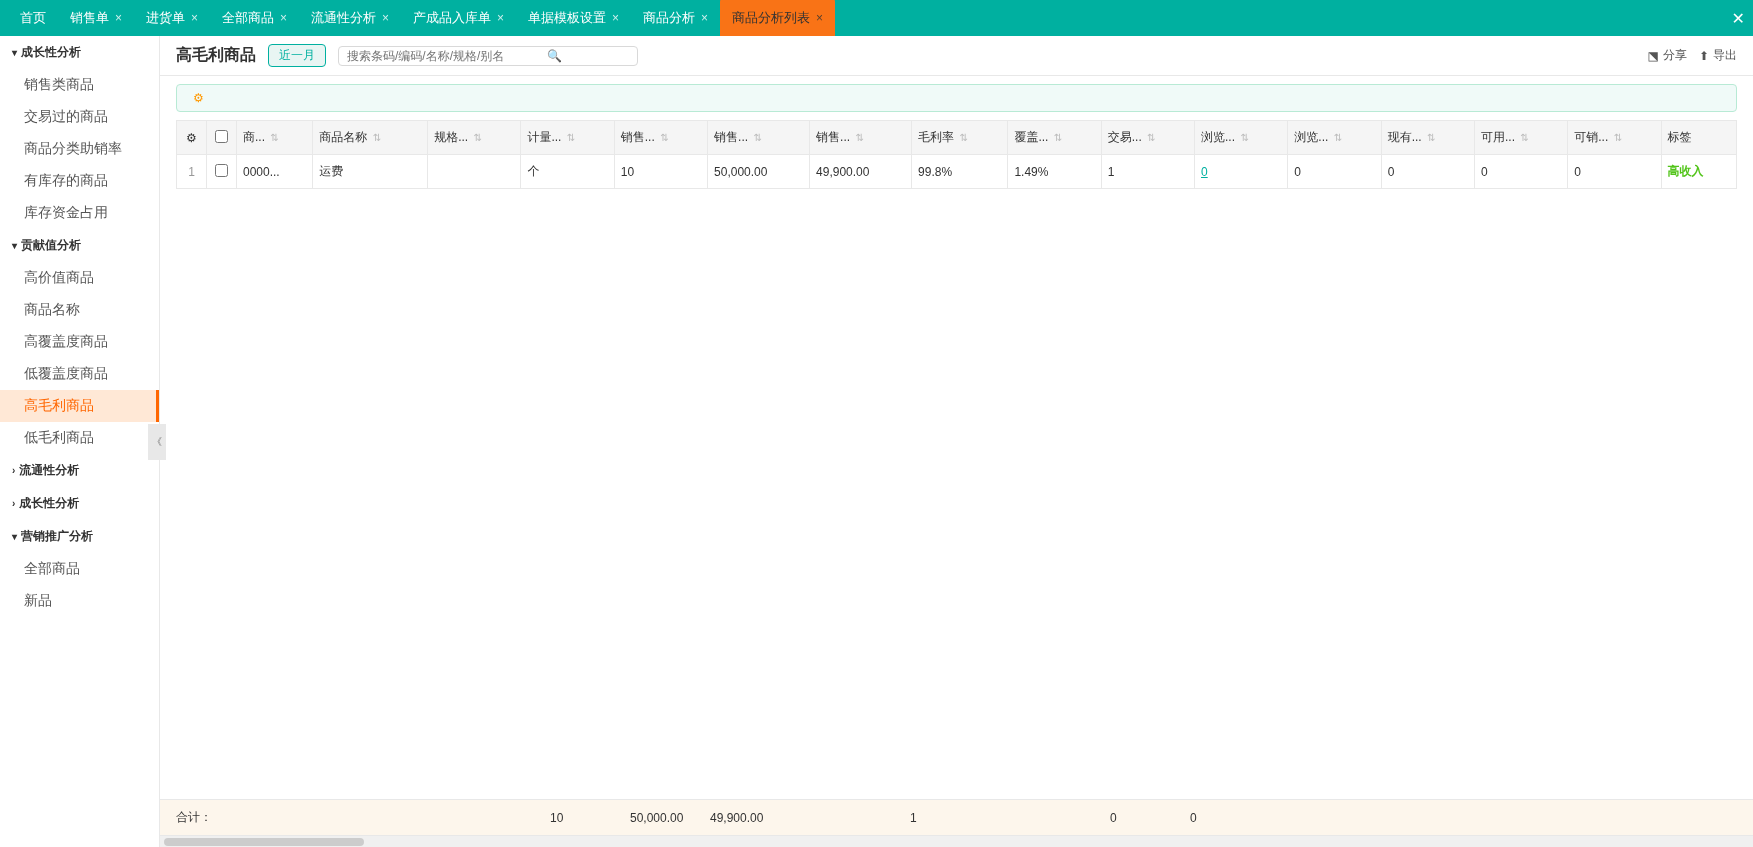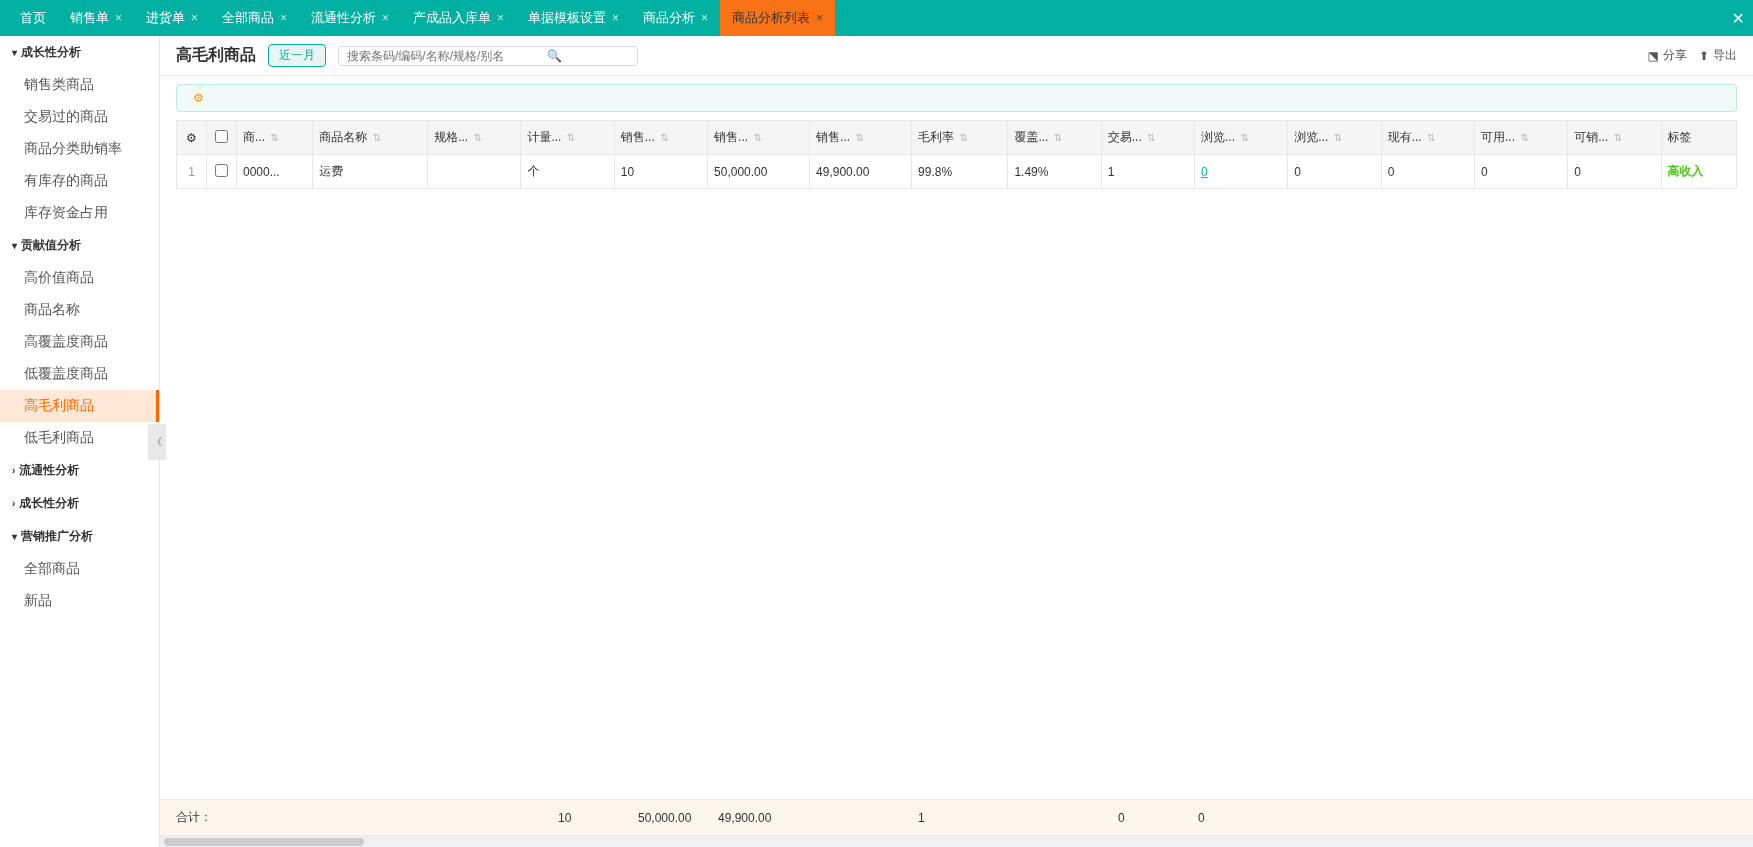--- a/index.html
+++ b/index.html
@@ -257,21 +257,21 @@
       border-top: 1px solid #e8e8e8;
       padding: 8px 16px;
       display: flex;
       align-items: center;
       font-size: 12px;
       color: #333;
       min-height: 36px;
     }
     .footer-label {
       color: #333;
-      margin-right: 20px;
+      margin-right: 12px;
     }
     .footer-cell {
       padding: 0 6px;
       min-width: 80px;
       color: #333;
     }
 
     
     .scroll-bar-area {
       height: 12px;

